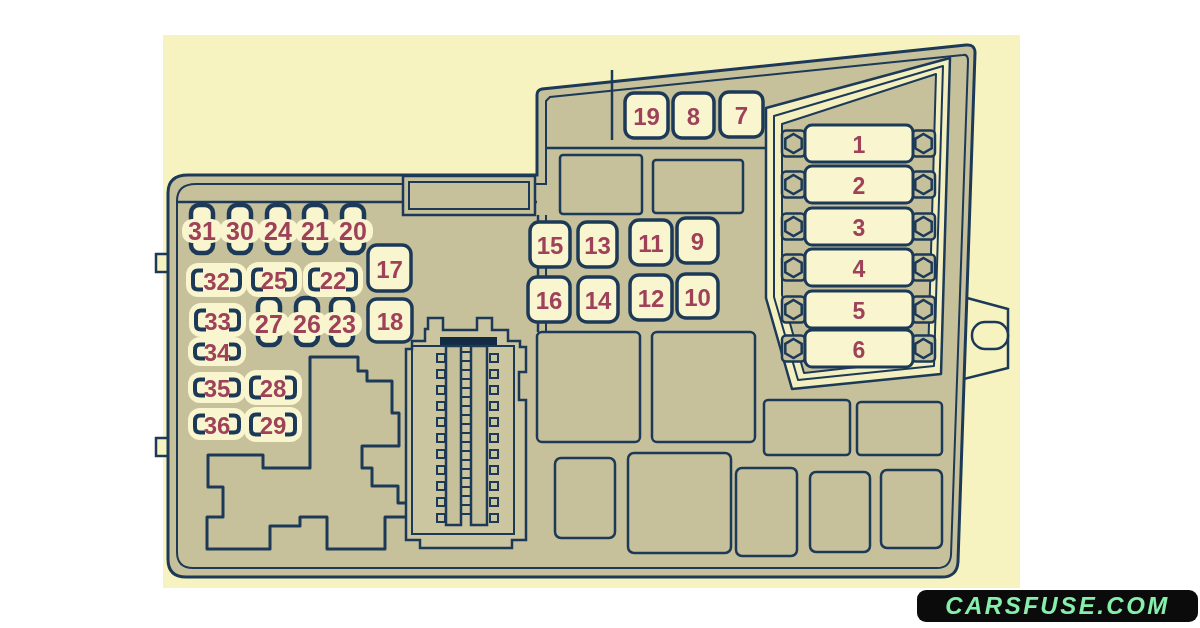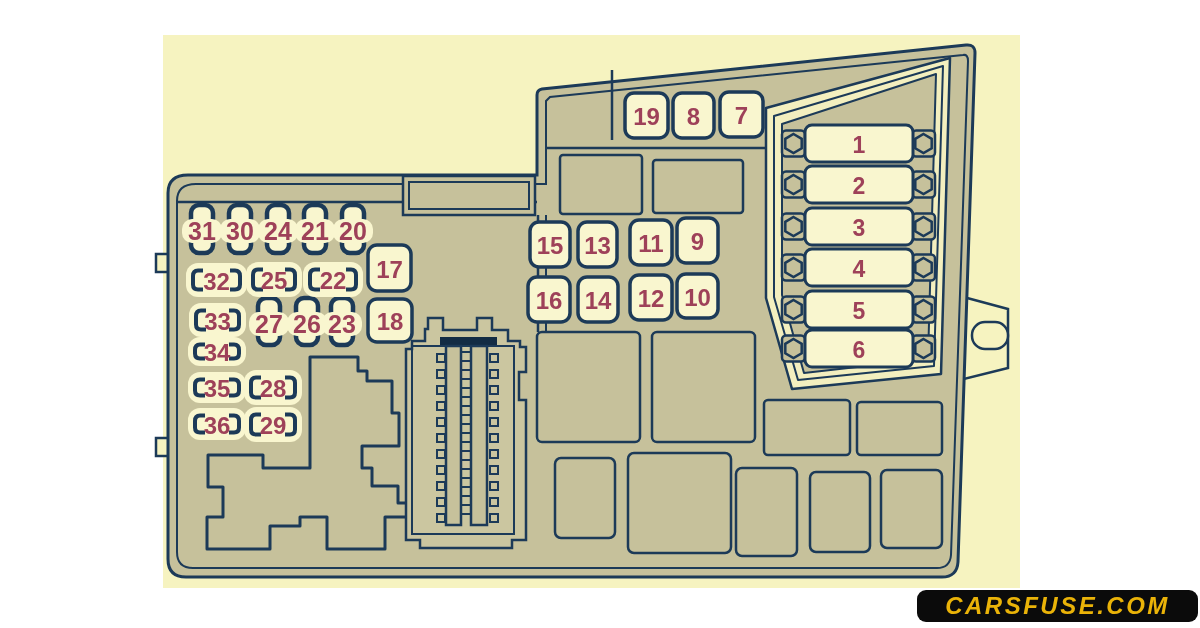--- a/index.html
+++ b/index.html
@@ -6,21 +6,21 @@
   body{
     width:1200px;height:628px;background:#ffffff;position:relative;
     font-family:"Liberation Sans",sans-serif;overflow:hidden;
   }
   #stage{position:absolute;left:0;top:0;width:1200px;height:628px;}
   svg{display:block;}
   #watermark{
     position:absolute;left:917px;top:590px;width:281px;height:32px;
     background:#0b0b0b;border-radius:9px;
     display:flex;align-items:center;justify-content:center;
-    color:#eab308;font-style:italic;font-weight:bold;font-size:24px;
+    color:#86efac;font-style:italic;font-weight:bold;font-size:24px;
     letter-spacing:2.5px;font-family:"Liberation Sans",sans-serif;
     white-space:nowrap;
   }
 </style>
 </head>
 <body>
 
 <div id="stage">
   <svg id="fb" width="1200" height="628" viewBox="0 0 1200 628">
 

